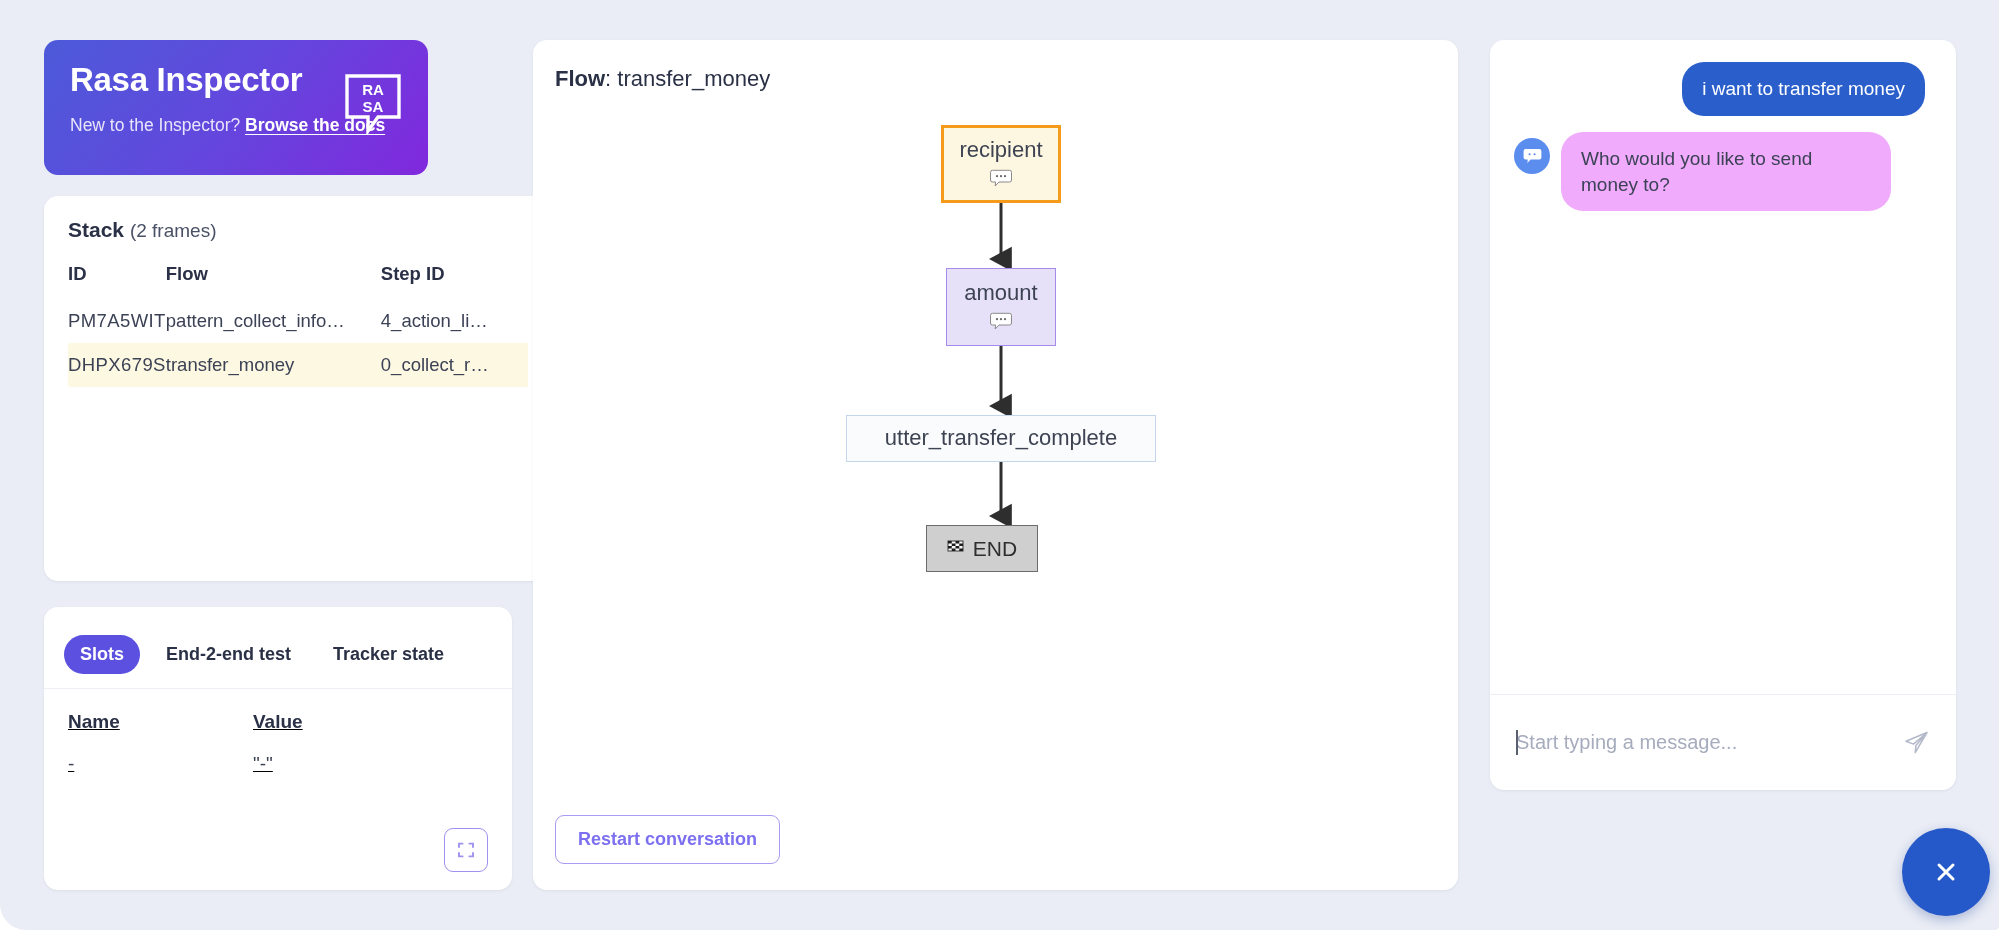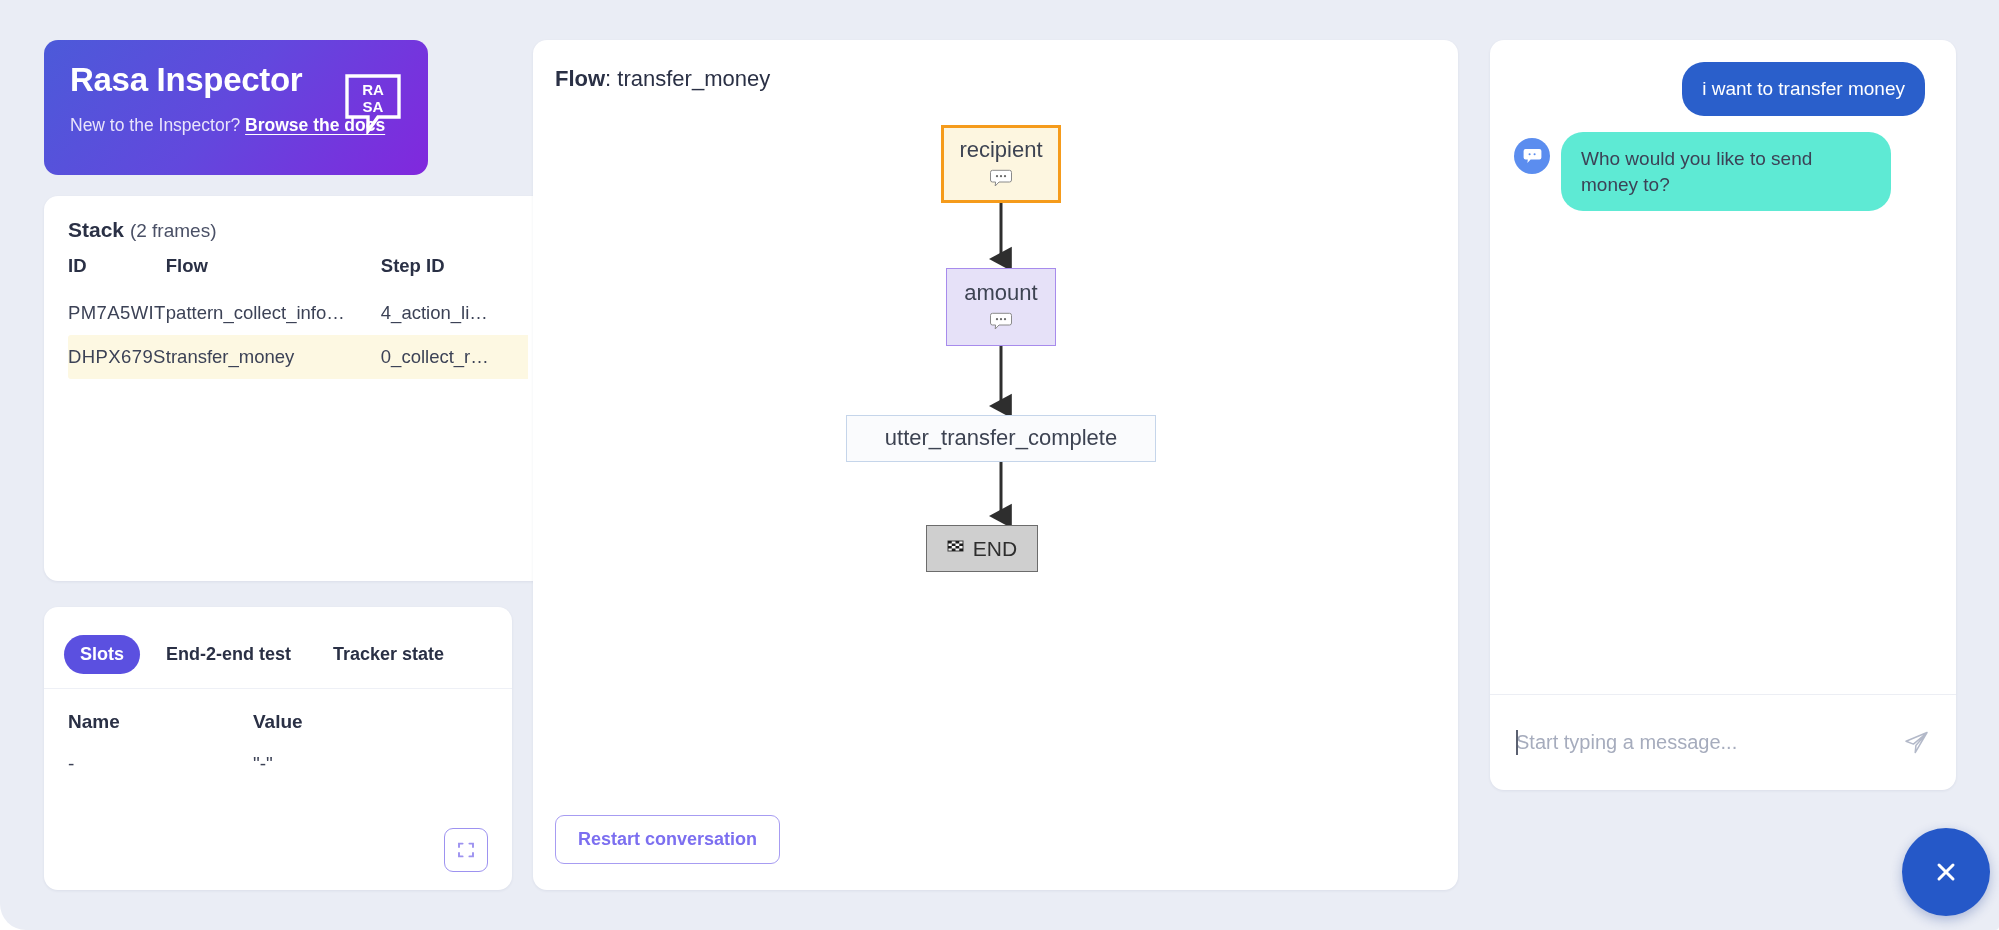--- a/index.html
+++ b/index.html
@@ -53,21 +53,21 @@
 
   
   #stack-panel {
     left: 44px; top: 196px; width: 508px; height: 385px;
     padding: 22px 24px 0 24px;
   }
   .panel-title { font-size: 21px; color: #2a3045; }
   .panel-title b { font-weight: bold; }
   .panel-title .muted { font-weight: normal; color: #4a5066; font-size: 19px; }
 
-  table.grid { width: 100%; border-collapse: collapse; margin-top: 9px; }
+  table.grid { width: 100%; border-collapse: collapse; margin-top: 17px; }
   table.grid th {
     text-align: left; font-size: 18.5px; font-weight: bold; color: #2a3045;
     padding: 4px 0 14px 0;
   }
   table.grid td {
     font-size: 18.5px; color: #3c4256; padding: 11px 0; vertical-align: middle;
   }
   td.idcell { font-size: 12.5px; letter-spacing: .4px; color: #4a5066; width: 86px; }
   tr.hl td { background: #fdf8e2; }
   tr.hl td:first-child { border-top-left-radius: 3px; border-bottom-left-radius: 3px; }
@@ -82,21 +82,21 @@
     padding: 28px 20px 14px 20px;
     border-bottom: 1px solid #eef0f6;
   }
   .tab {
     font-size: 18px; font-weight: bold; color: #2a3045;
     padding: 9px 16px; border-radius: 20px; cursor: pointer;
     white-space: nowrap;
   }
   .tab.active { background: #5b50e0; color: #ffffff; }
   #slots-body { padding: 22px 24px 0 24px; position: relative; height: 205px; }
-  #slots-body table { width: 100%; border-collapse: collapse; }
+  #slots-body table { width: 100%; border-collapse: collapse; text-decoration: underline; }
   #slots-body th { text-align:left; font-size:19px; font-weight:bold; color:#2a3045; padding-bottom: 20px; }
   #slots-body td { font-size: 19px; color: #3c4256; }
   #slots-body .col-name { width: 185px; }
   #expand-btn {
     position: absolute; right: 24px; bottom: 22px;
     width: 44px; height: 44px; border-radius: 9px;
     border: 1.5px solid #9d92f0; background: #fff;
     display: flex; align-items: center; justify-content: center;
     cursor: pointer;
   }
@@ -151,21 +151,21 @@
   }
   #chat-log { flex: 1; padding: 22px 31px 10px 24px; overflow: hidden; }
   .msg { display: flex; margin-bottom: 16px; }
   .msg.user { justify-content: flex-end; }
   .msg.bot { justify-content: flex-start; align-items: flex-start; gap: 11px; }
   .bubble {
     max-width: 330px; border-radius: 22px; padding: 14px 20px;
     font-size: 19px; line-height: 1.36;
   }
   .msg.user .bubble { background: #2a5fcb; color: #ffffff; }
-  .msg.bot .bubble { background: #5eead4; color: #3c4256; }
+  .msg.bot .bubble { background: #f0abfc; color: #3c4256; }
   #bot-avatar {
     width: 36px; height: 36px; border-radius: 50%;
     background: #5b8def; flex: 0 0 36px; margin-top: 6px;
     display: flex; align-items: center; justify-content: center;
   }
   #chat-input-row {
     height: 96px; border-top: 1px solid #eceef4;
     display: flex; align-items: center; padding: 0 26px; gap: 12px;
   }
   #chat-input {

